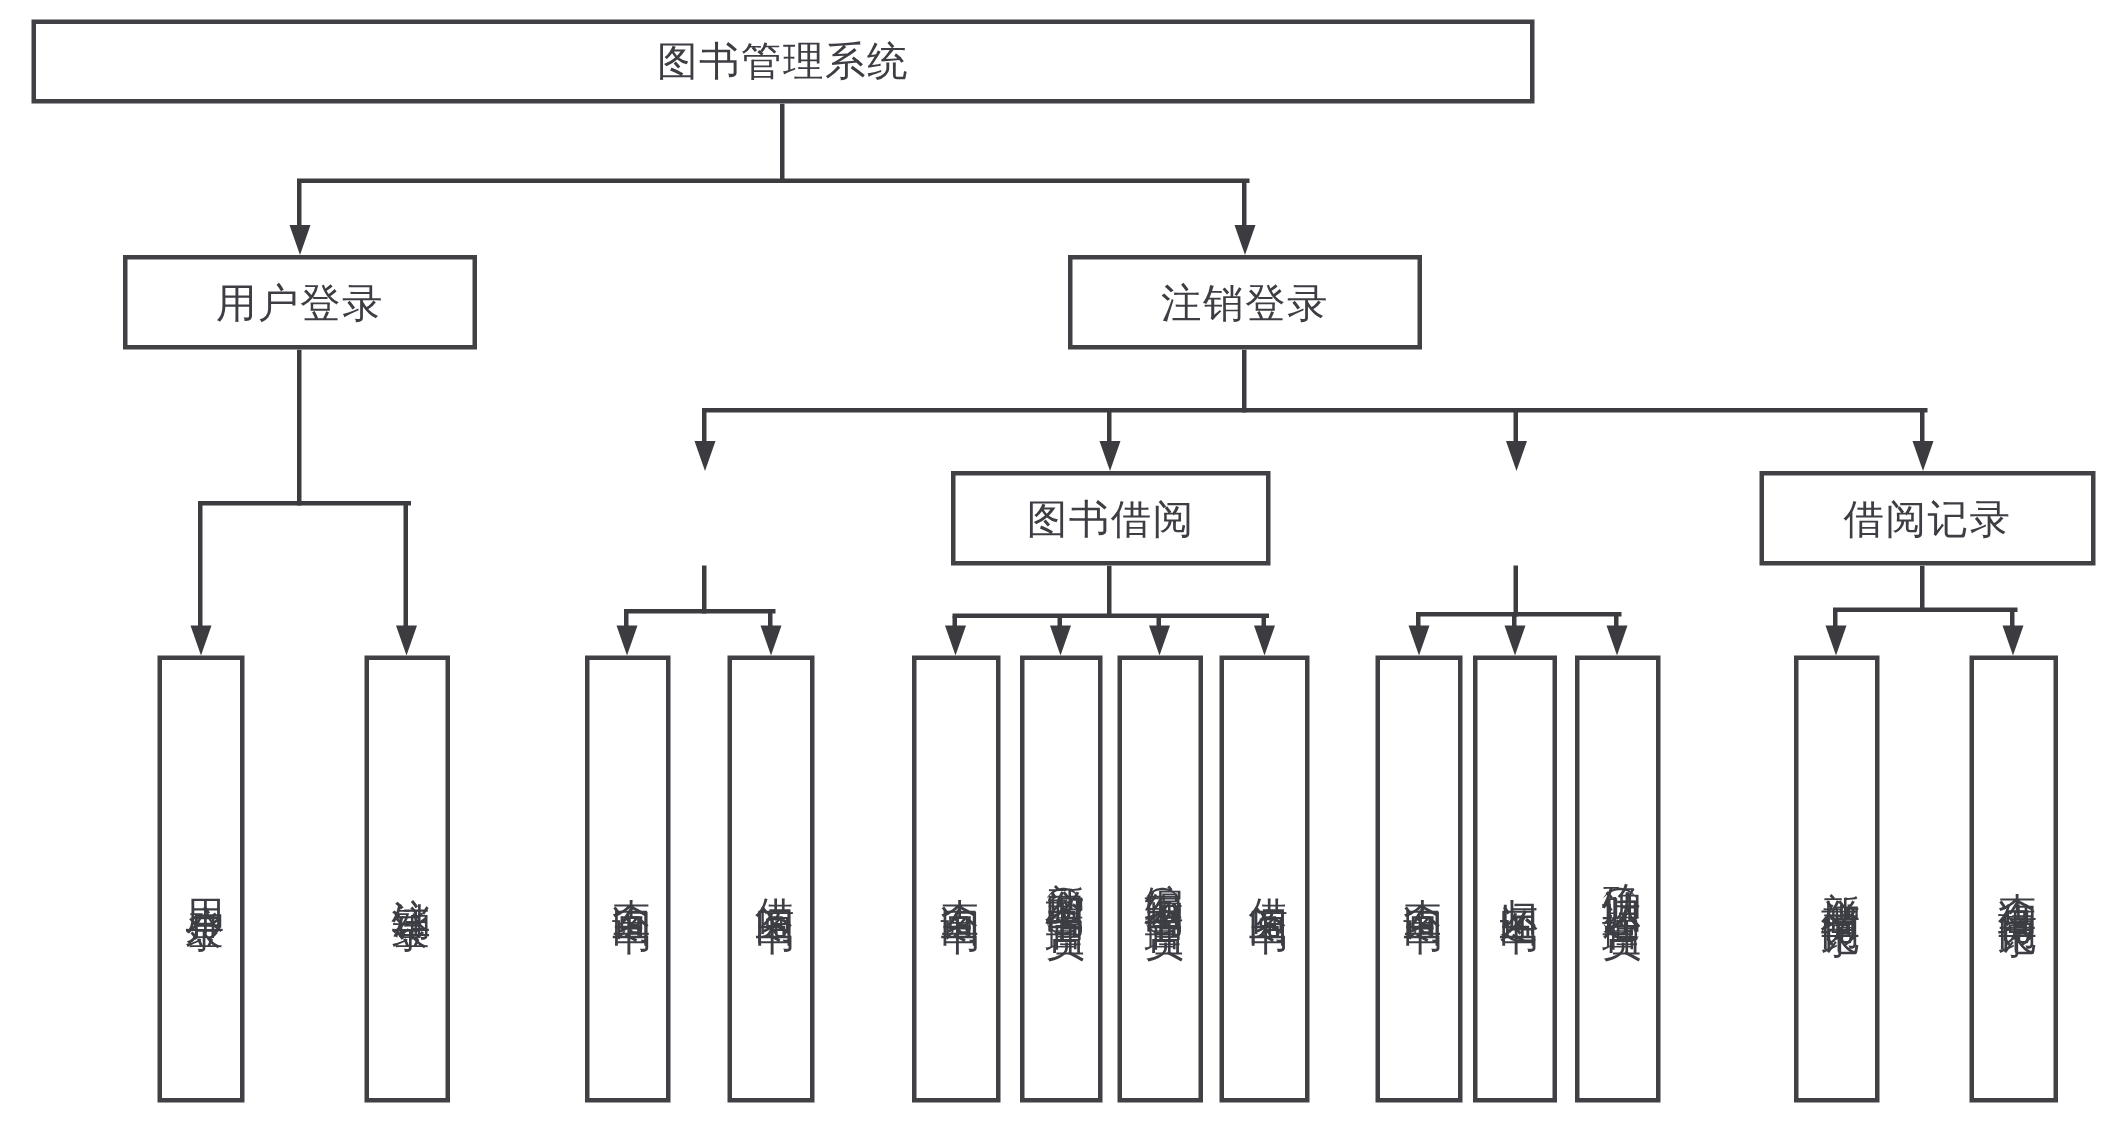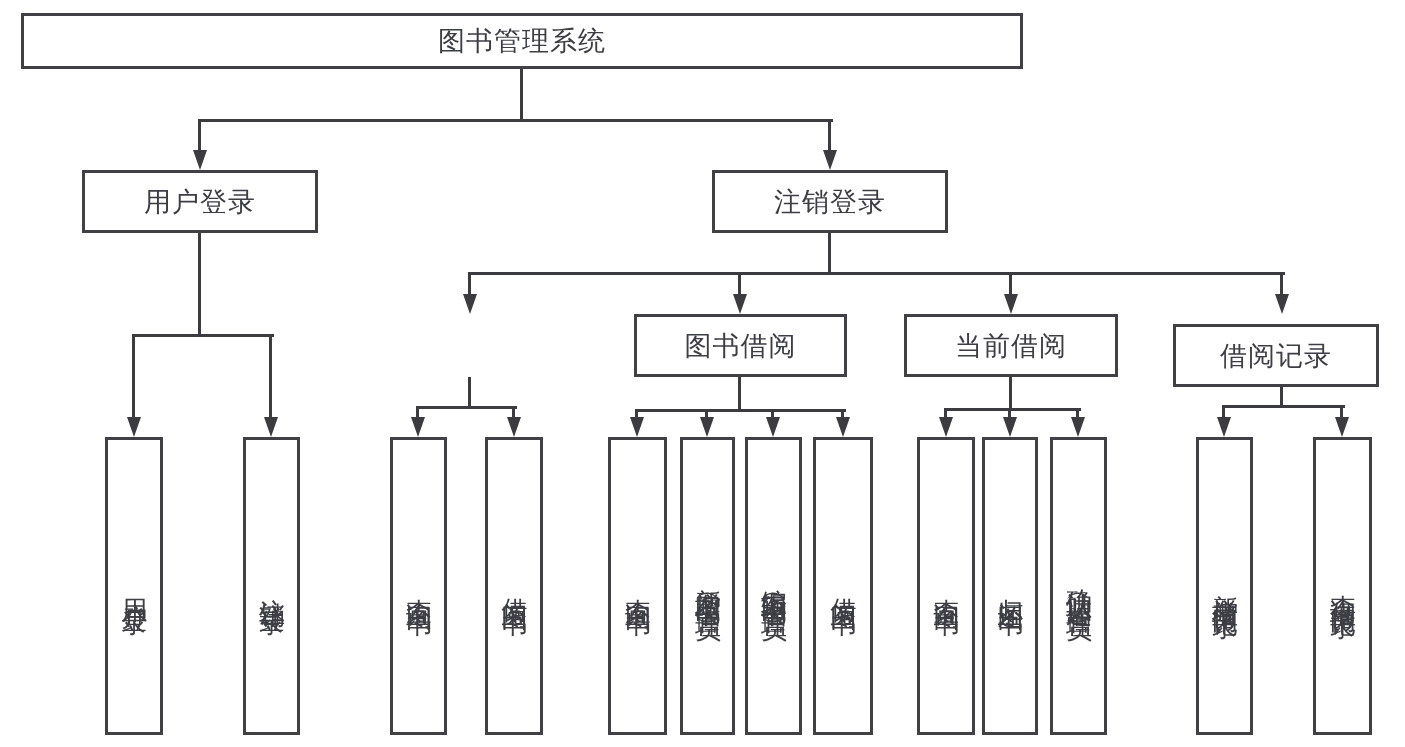--- a/index.html
+++ b/index.html
@@ -1,18 +1,18 @@
 <!DOCTYPE html>
 <html><head>
 <meta charset="utf-8">
 <style>
   html,body{margin:0;padding:0;background:#ffffff;}
   .canvas{
     position:relative;width:1405px;height:747px;background:#ffffff;
-    font-family:Liberation Sans, sans-serif;overflow:hidden;
+    font-family:Liberation Mono, monospace;overflow:hidden;
   }
   .ln{position:absolute;background:#3c3c40;}
   .arr{position:absolute;width:0;height:0;
     border-left:7px solid transparent;border-right:7px solid transparent;
     border-top:20px solid #3c3c40;}
   .box{position:absolute;box-sizing:border-box;border:3px solid #414145;background:#ffffff;
     display:flex;align-items:center;justify-content:center;
     font-size:27px;color:#3d3e44;letter-spacing:1px;z-index:2;}
   .vbox span{writing-mode:vertical-rl;text-orientation:mixed;
     font-size:26px;letter-spacing:4px;line-height:1.15;}
@@ -89,24 +89,21 @@
   </div>
   <div class="box" style="left:82px;top:170px;width:236px;height:63px">
     <span>用户登录</span>
   </div>
   <div class="box" style="left:712px;top:170px;width:236px;height:63px">
     <span>注销登录</span>
   </div>
   <div class="box" style="left:634px;top:314px;width:213px;height:63px">
     <span>图书借阅</span>
   </div>
-  <div class="box" style="left:904px;top:314px;width:214px;height:63px">
-    <span>当前借阅</span>
-  </div>
-  <div class="box" style="left:1173px;top:324px;width:206px;height:63px">
+  <div class="box" style="left:1173px;top:314px;width:224px;height:63px">
     <span>借阅记录</span>
   </div>
 
   <div class="box vbox" style="left:105px;top:437px;width:58px;height:298px">
     <span>用户登录</span>
   </div>
   <div class="box vbox" style="left:243px;top:437px;width:57px;height:298px">
     <span>注销登录</span>
   </div>
   <div class="box vbox" style="left:390px;top:437px;width:57px;height:298px">

